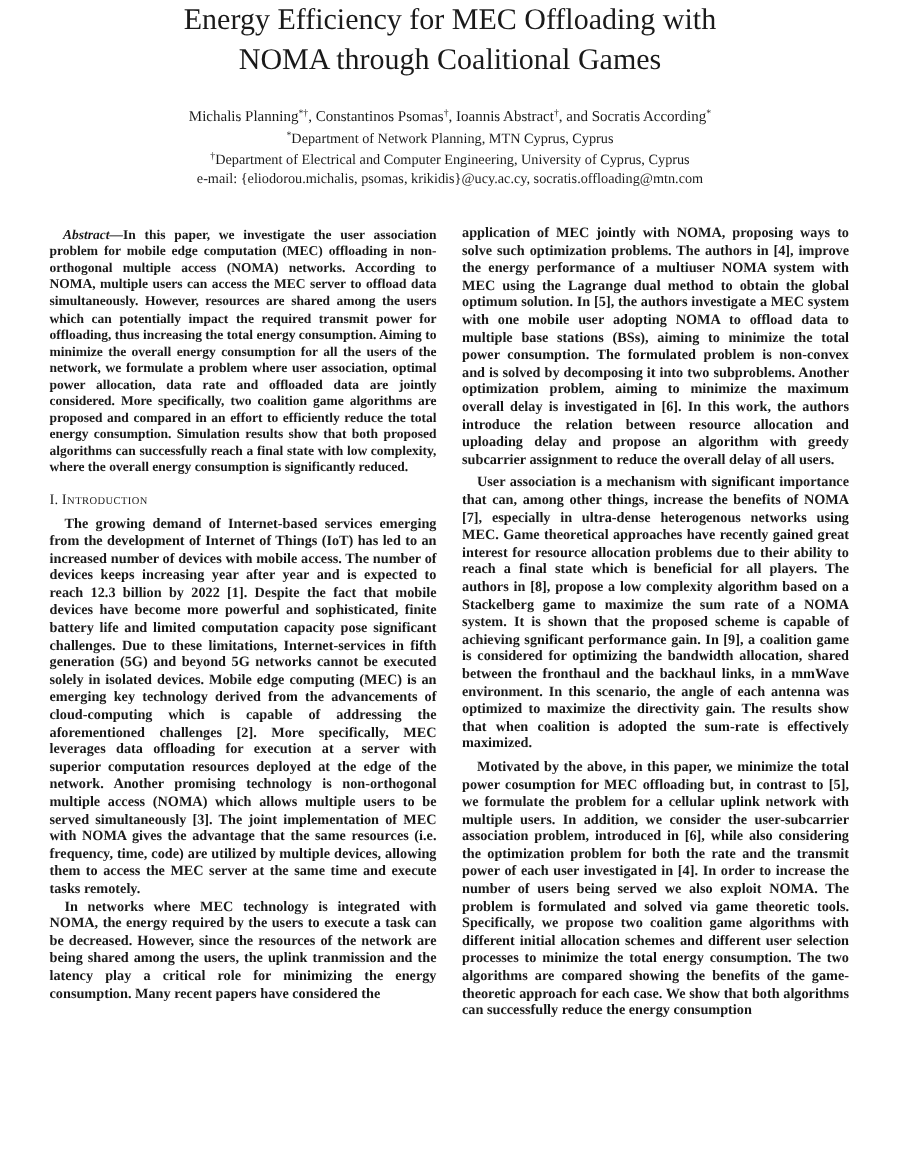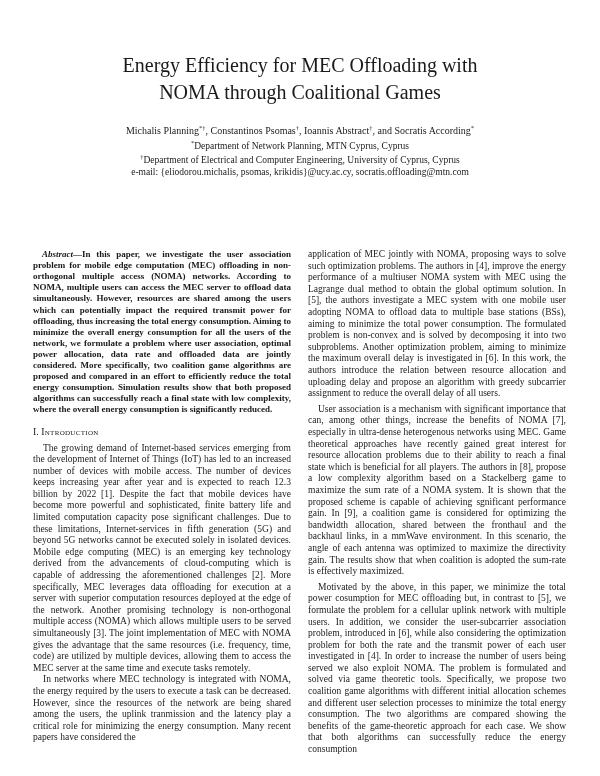--- a/index.html
+++ b/index.html
@@ -9,21 +9,20 @@
   }
   .page {
     position: relative;
     width: 600px;
     height: 776px;
     background: #ffffff;
     color: #1a1a1a;
     font-family: "Liberation Serif", serif;
     overflow: hidden;
     box-sizing: border-box;
-    padding-top: 52px;
   }
   .title {
     font-size: 20px;
     line-height: 27px;
     font-weight: 400;
     text-align: center;
     margin: 0;
   }
   .authors {
     margin-top: 15px;
@@ -41,21 +40,20 @@
     line-height: 12.2px;
   }
   .columns {
     display: flex;
     gap: 17px;
     margin: 25px 33px 0 33px;
     text-align: justify;
   }
   .col {
     width: 258px;
-    margin-top: 46px;
   }
   .abstract, .indexterms {
     font-size: 9px;
     font-weight: bold;
     line-height: 11.1px;
     text-indent: 9px;
     margin: 0;
   }
   .indexterms { margin-top: 1px; }
   .lead { font-style: italic; }
@@ -66,20 +64,21 @@
     margin: 10px 0 6px 0;
   }
   .sc {
     font-variant: small-caps;
     letter-spacing: 0.3px;
   }
   .body {
     font-size: 9.5px;
     line-height: 11.6px;
     margin: 0;
+    font-weight: bold;
   }
   .indent { text-indent: 10px; }
   .pgap { margin-top: 4px; }
 </style>
 </head>
 <body>
 
 <div class="page">
 
   <h1 class="title">

